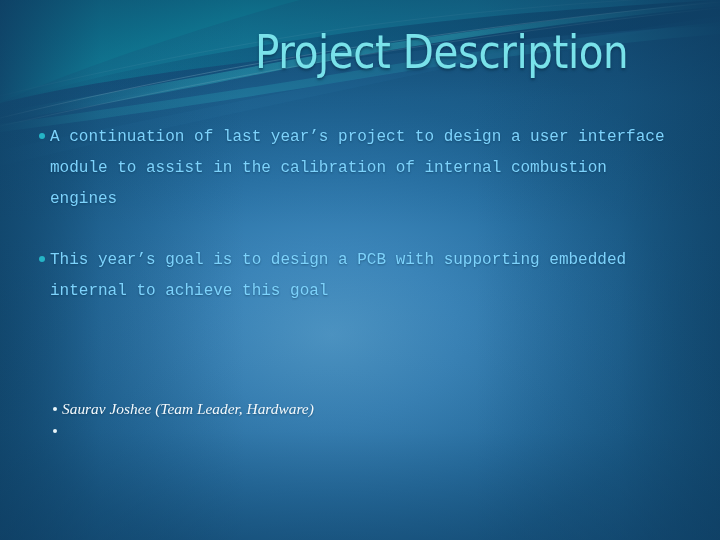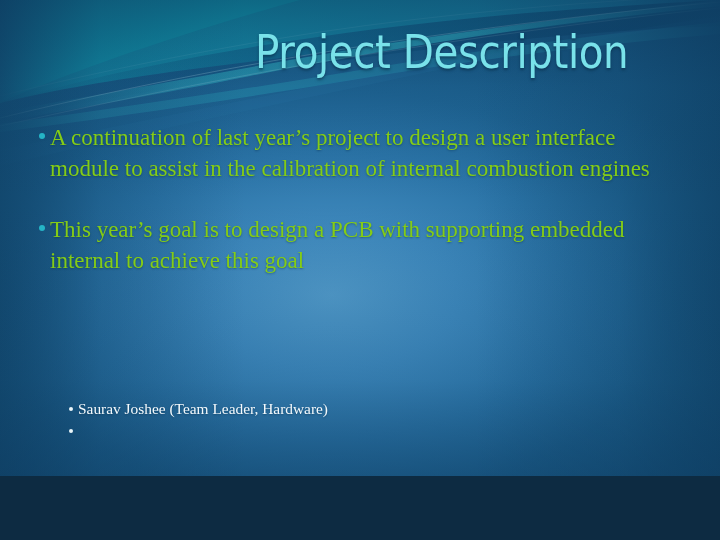--- a/index.html
+++ b/index.html
@@ -3,21 +3,21 @@
 <meta charset="utf-8">
 <style>
   html, body {
     margin: 0;
     padding: 0;
     background: #0d2b42;
   }
   .slide {
     position: relative;
     width: 720px;
-    height: 476px;
+    height: 540px;
     overflow: hidden;
     font-family: "Liberation Serif", serif;
     background: #1a5d8a;
   }
 
   
   .bg-base {
     position: absolute;
     inset: 0;
     background:
@@ -71,43 +71,45 @@
 
   
   .body-area {
     position: absolute;
     left: 36px;
     top: 122px;
     width: 640px;
   }
   .bullet-block {
     position: relative;
-    font-size: 23px;
+    font-size: 16px;
     line-height: 31px;
-    color: #84cc16;
+    color: #7dd3fc;
     text-shadow: 0 1px 2px rgba(9,44,72,0.45);
     margin-bottom: 30px;
     padding-left: 14px;
+    font-family: Liberation Mono, monospace;
   }
   .bullet-block .dot {
     position: absolute;
     left: 3px;
     top: 11px;
     width: 6px;
     height: 6px;
     border-radius: 50%;
     background: #25b4c6;
   }
 
   
   .team-area {
     position: absolute;
-    left: 68px;
+    left: 52px;
     top: 398px;
     width: 520px;
+    font-style: italic;
   }
   .team-item {
     position: relative;
     padding-left: 10px;
     font-size: 15.4px;
     line-height: 22px;
     color: #f4fafd;
     text-shadow: 0 1px 2px rgba(9,44,72,0.45);
     white-space: nowrap;
   }

